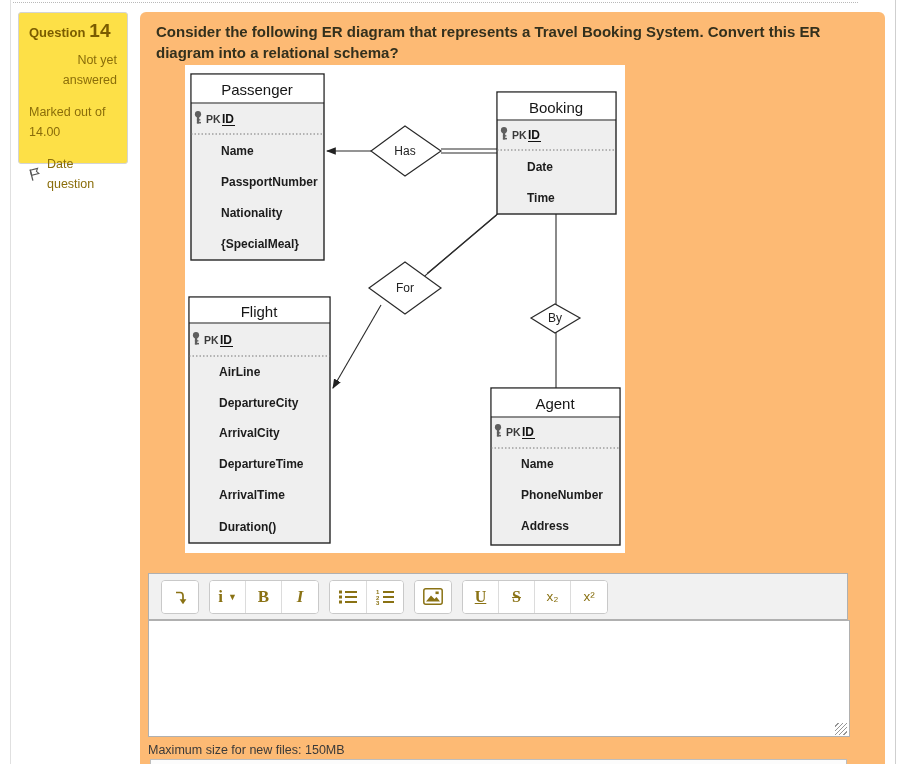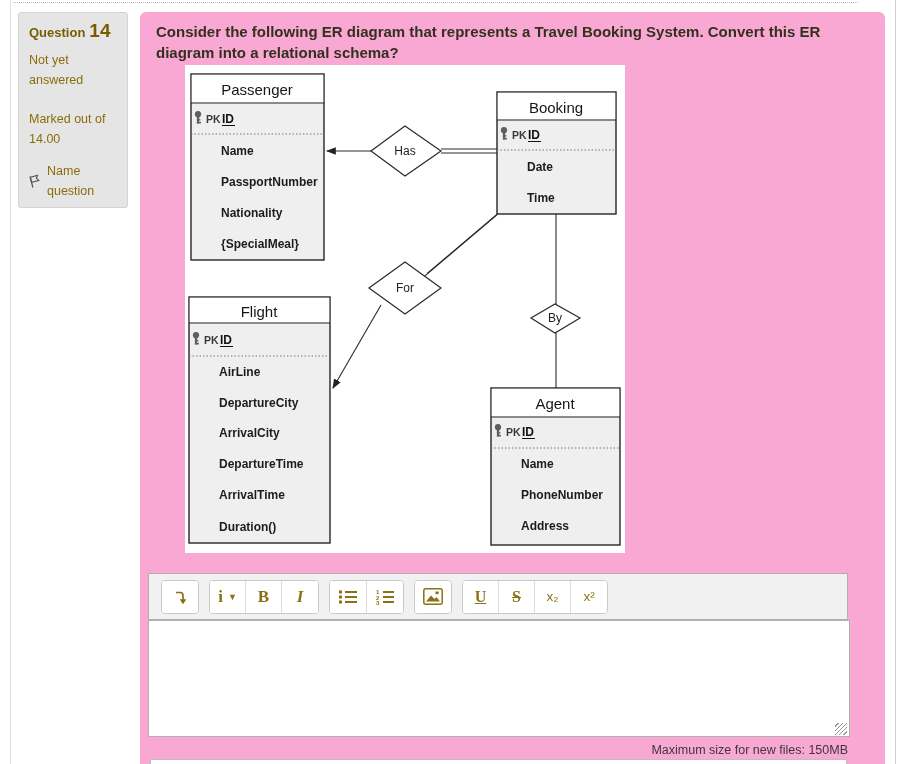--- a/index.html
+++ b/index.html
@@ -6,34 +6,34 @@
   body{
     width:901px;height:764px;position:relative;background:#ffffff;
     font-family:"Liberation Sans", sans-serif;overflow:hidden;
   }
   .top-dotted{position:absolute;left:13px;top:2px;width:845px;height:0;
     border-top:1px dotted #b9b9b9;}
   .vline-left{position:absolute;left:10px;top:0;bottom:0;width:1px;background:#e0e0e0;}
   .vline-right{position:absolute;left:895px;top:0;bottom:0;width:1px;background:#cfcfcf;}
 
   
-  .qinfo{position:absolute;left:18px;top:12px;width:110px;height:196px;
-    box-sizing:border-box;background:#e5e5e5;border:1px solid #d4d4d4;border-radius:3px;
+  .qinfo{position:absolute;left:18px;top:12px;width:110px;height:152px;
+    box-sizing:border-box;background:#fde047;border:1px solid #d4d4d4;border-radius:3px;
     padding:8px 10px;color:#8a6d0a;font-size:12.5px;line-height:20px;}
   .qinfo .qhead{white-space:nowrap;}
   .qinfo .qlabel{font-weight:bold;font-size:13px;color:#7a5c00;}
   .qinfo .qnum{font-weight:bold;font-size:19px;color:#7a5c00;margin-left:4px;}
-  .qinfo .qstatus{margin-top:7px;}
-  .qinfo .qmarked{margin-top:19px;}
+  .qinfo .qstatus{margin-top:7px;text-align:right;}
+  .qinfo .qmarked{margin-top:12px;}
   .qinfo .qflag{margin-top:12px;display:flex;align-items:center;gap:5px;cursor:pointer;}
   .qinfo .qflag svg{flex:0 0 auto;}
 
   
   .panel{position:absolute;left:140px;top:12px;width:745px;height:752px;
-    background:#f9a8d4;border-radius:6px 6px 0 0;overflow:hidden;}
+    background:#fdba74;border-radius:6px 6px 0 0;overflow:hidden;}
   .qtext{position:absolute;left:16px;top:9px;width:722px;
     font-weight:bold;font-size:15px;line-height:21px;color:#33301d;}
 
   
   .er{position:absolute;left:17px;top:53px;width:440px;height:488px;background:#ffffff;margin-left:28px;}
   .er svg{display:block;}
   .ent-title{font-family:"Liberation Sans",sans-serif;font-size:15px;fill:#161616;}
   .ent-attr{font-family:"Liberation Sans",sans-serif;font-size:12px;font-weight:bold;fill:#1c1c1c;}
   .pk-label{font-family:"Liberation Sans",sans-serif;font-size:10.5px;font-weight:bold;fill:#3a3a3a;}
   .pk-field{font-family:"Liberation Sans",sans-serif;font-size:12px;font-weight:bold;fill:#111;}
@@ -60,21 +60,21 @@
   .tbtn .uline{text-decoration:underline;font-size:16px;}
   .tbtn .sline{text-decoration:line-through;font-size:16px;}
   .tbtn .subsup{font-family:"Liberation Sans",sans-serif;font-size:13.5px;font-weight:normal;}
   .tbtn .caret{font-size:9px;margin-left:5px;color:#8a7214;}
 
   .answerbox{position:absolute;left:8px;top:608px;width:702px;height:117px;box-sizing:border-box;
     background:#ffffff;border:1px solid #b0b0b0;resize:none;outline:none;
     font-family:"Liberation Sans",sans-serif;font-size:13px;padding:6px;}
   .grip{position:absolute;left:695px;top:711px;width:12px;height:12px;pointer-events:none;
     background:repeating-linear-gradient(135deg,transparent 0 2px,#969696 2px 3px);}
-  .maxnote{position:absolute;left:8px;top:731px;width:700px;text-align:right;
+  .maxnote{position:absolute;left:8px;top:731px;width:700px;text-align:left;
     font-size:12.5px;color:#3a3a3a;}
   .filebox{position:absolute;left:10px;top:747px;width:697px;height:18px;box-sizing:border-box;
     background:#fcfcfc;border:1px solid #bdbdbd;}
 </style>
 </head>
 <body>
 
 <div class="top-dotted"></div>
 <div class="vline-left"></div>
 <div class="vline-right"></div>
@@ -85,21 +85,21 @@
   </div>
   <div class="qstatus">Not yet answered</div>
   <div class="qmarked">Marked out of 14.00</div>
   <div class="qflag">
     <svg width="13" height="14" viewBox="0 0 13 14">
       <g transform="rotate(-14 4 12)">
         <line x1="3.5" y1="13.5" x2="3.5" y2="2.2" stroke="#555" stroke-width="1.3"></line>
         <path d="M3.5 2.8 L11 2.8 L9.2 5.4 L11 8 L3.5 8 Z" fill="none" stroke="#555" stroke-width="1.1"></path>
       </g>
     </svg>
-    <span>Name question</span>
+    <span>Date question</span>
   </div>
 </div>
 
 <div class="panel">
 
   <div class="qtext">Consider the following ER diagram that represents a Travel Booking System. Convert this ER diagram into a relational schema?</div>
 
   <div class="er">
     <svg width="440" height="488" viewBox="0 0 440 488">
       <defs>

